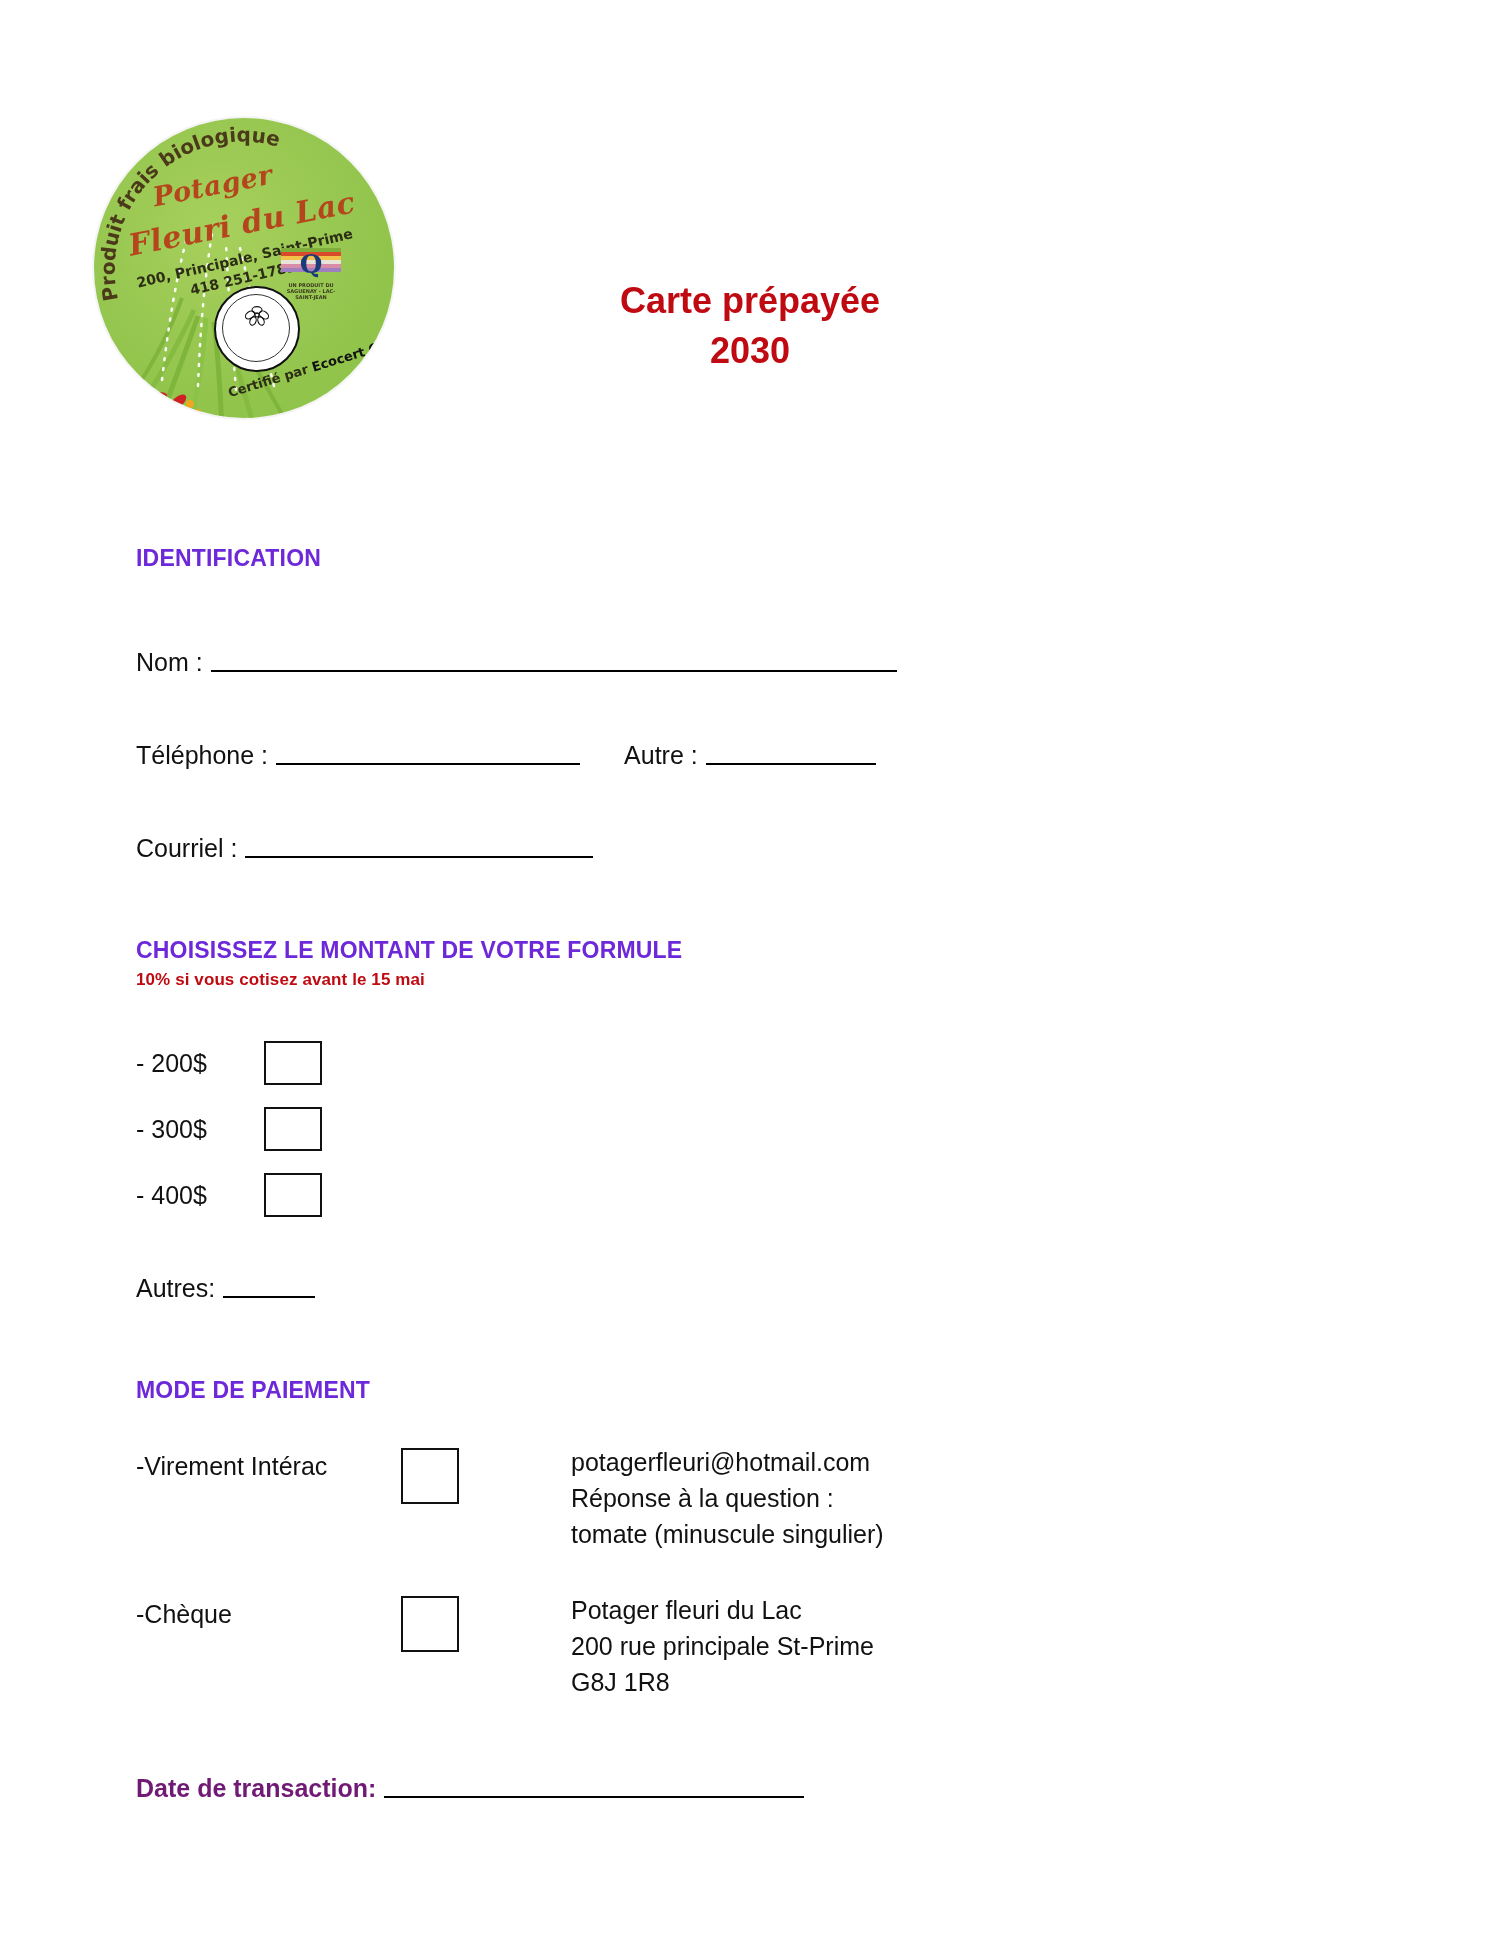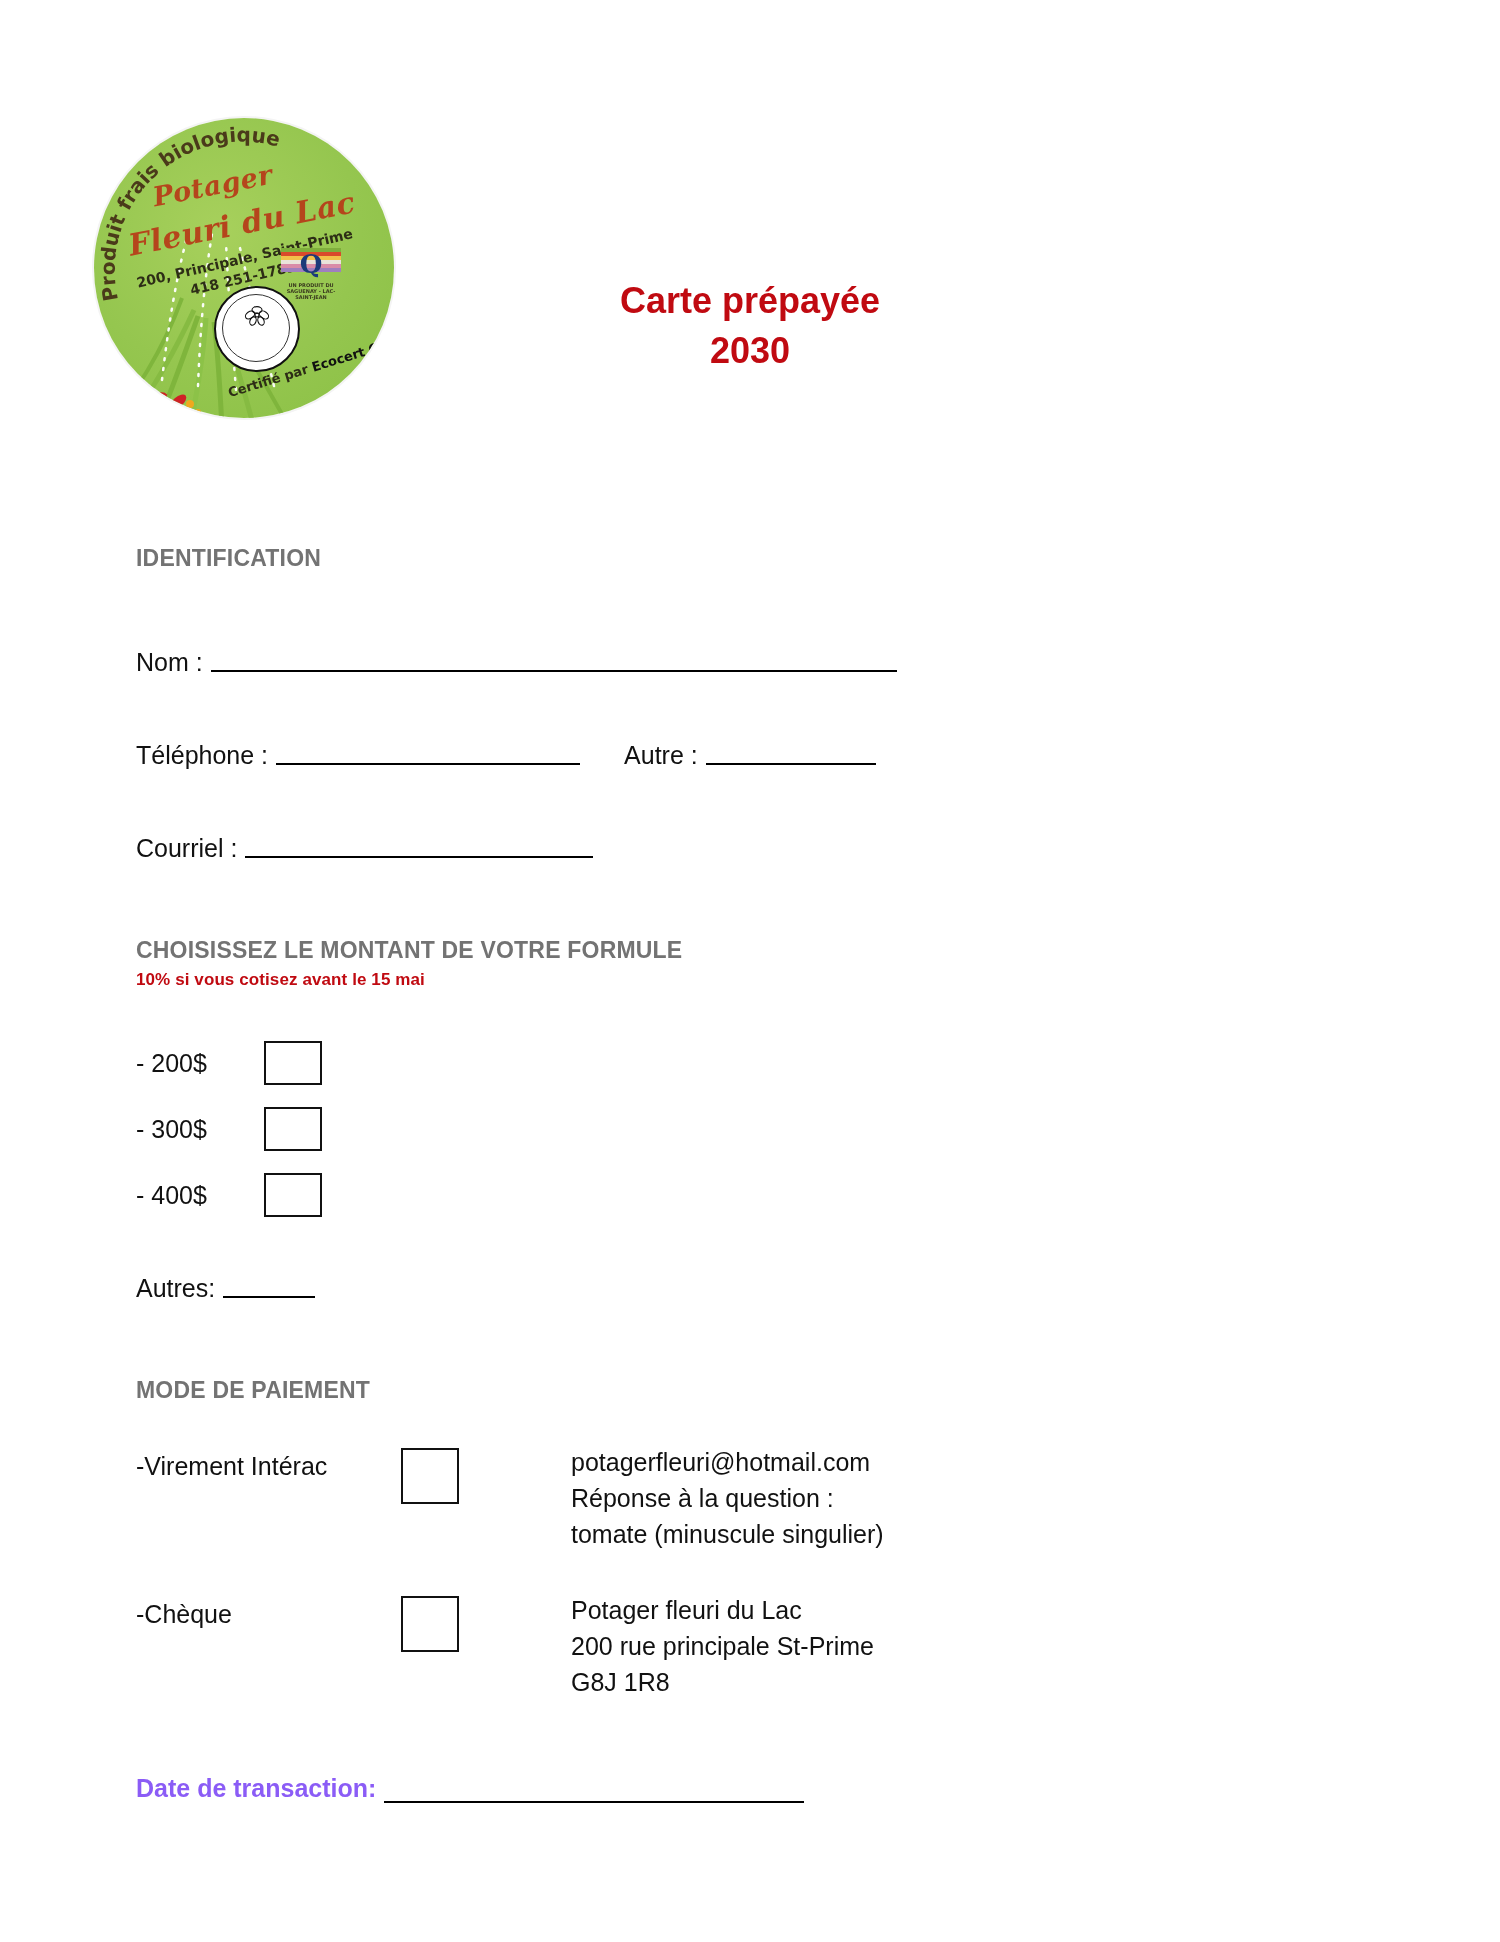--- a/index.html
+++ b/index.html
@@ -220,21 +220,21 @@
   .content {
     position: absolute;
     left: 136px;
     top: 545px;
     width: 1200px;
   }
 
   .section-title {
     font-size: 23px;
     font-weight: 700;
-    color: #737373;
+    color: #6d28d9;
     letter-spacing: 0.2px;
   }
   .section-note {
     font-size: 17px;
     font-weight: 700;
     color: #c00a11;
     margin-top: 6px;
     letter-spacing: 0.1px;
   }
 
@@ -308,24 +308,24 @@
   }
   .pay-details {
     font-size: 25px;
     line-height: 36px;
     color: #111;
     white-space: nowrap;
   }
 
   .date-row {
     display: flex;
-    align-items: flex-end;
-    font-size: 25px;
-    font-weight: 700;
-    color: #8b5cf6;
+    align-items: flex-start;
+    font-size: 25px;
+    font-weight: 700;
+    color: #701a75;
   }
 
   .gap-s  { height: 28px; }
   .gap-m  { height: 40px; }
   .gap-xl { height: 74px; }
 </style>
 </head>
 <body>
 
 <div class="page">

